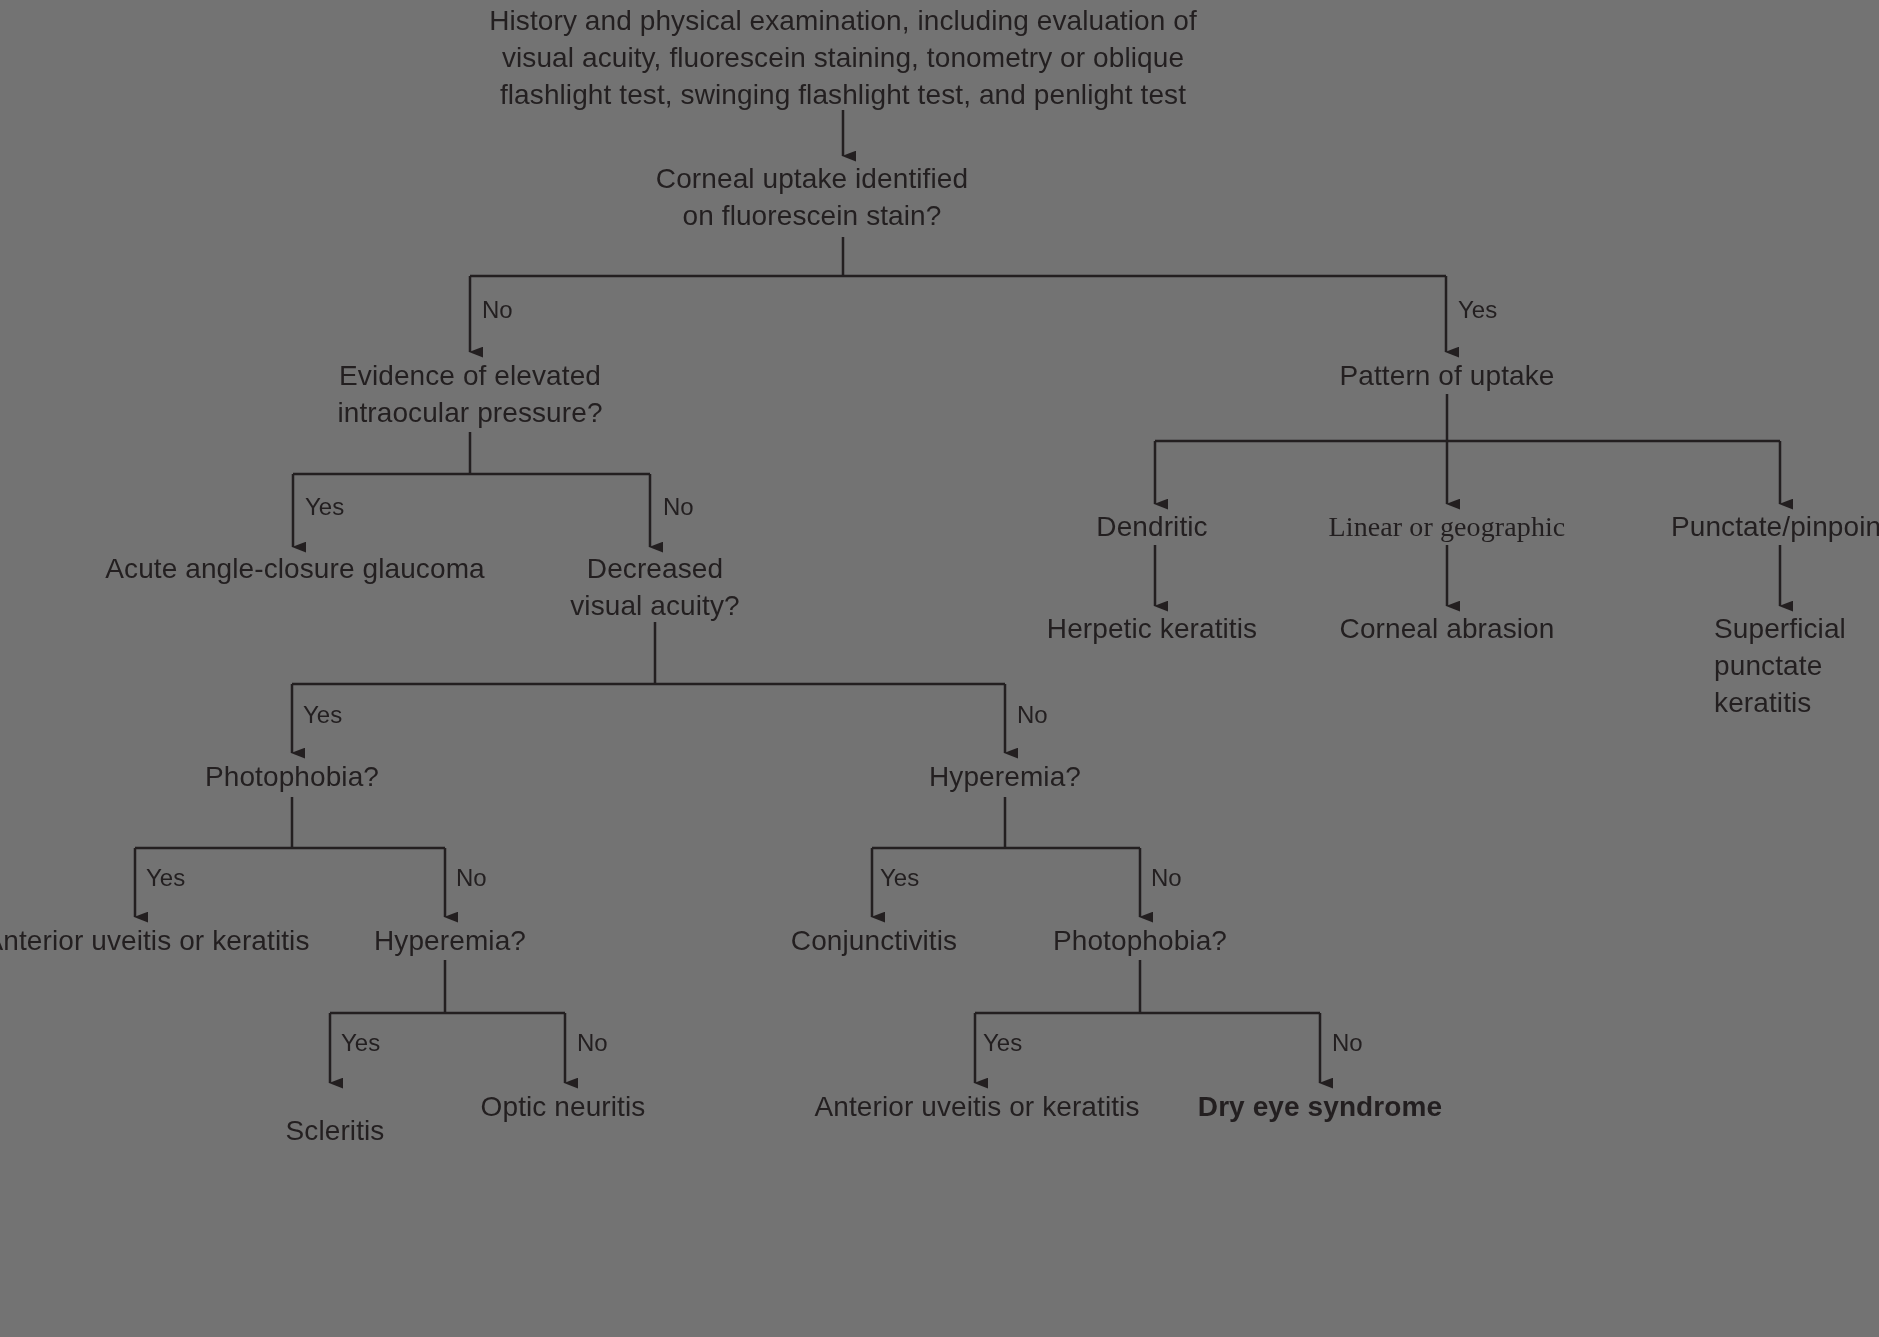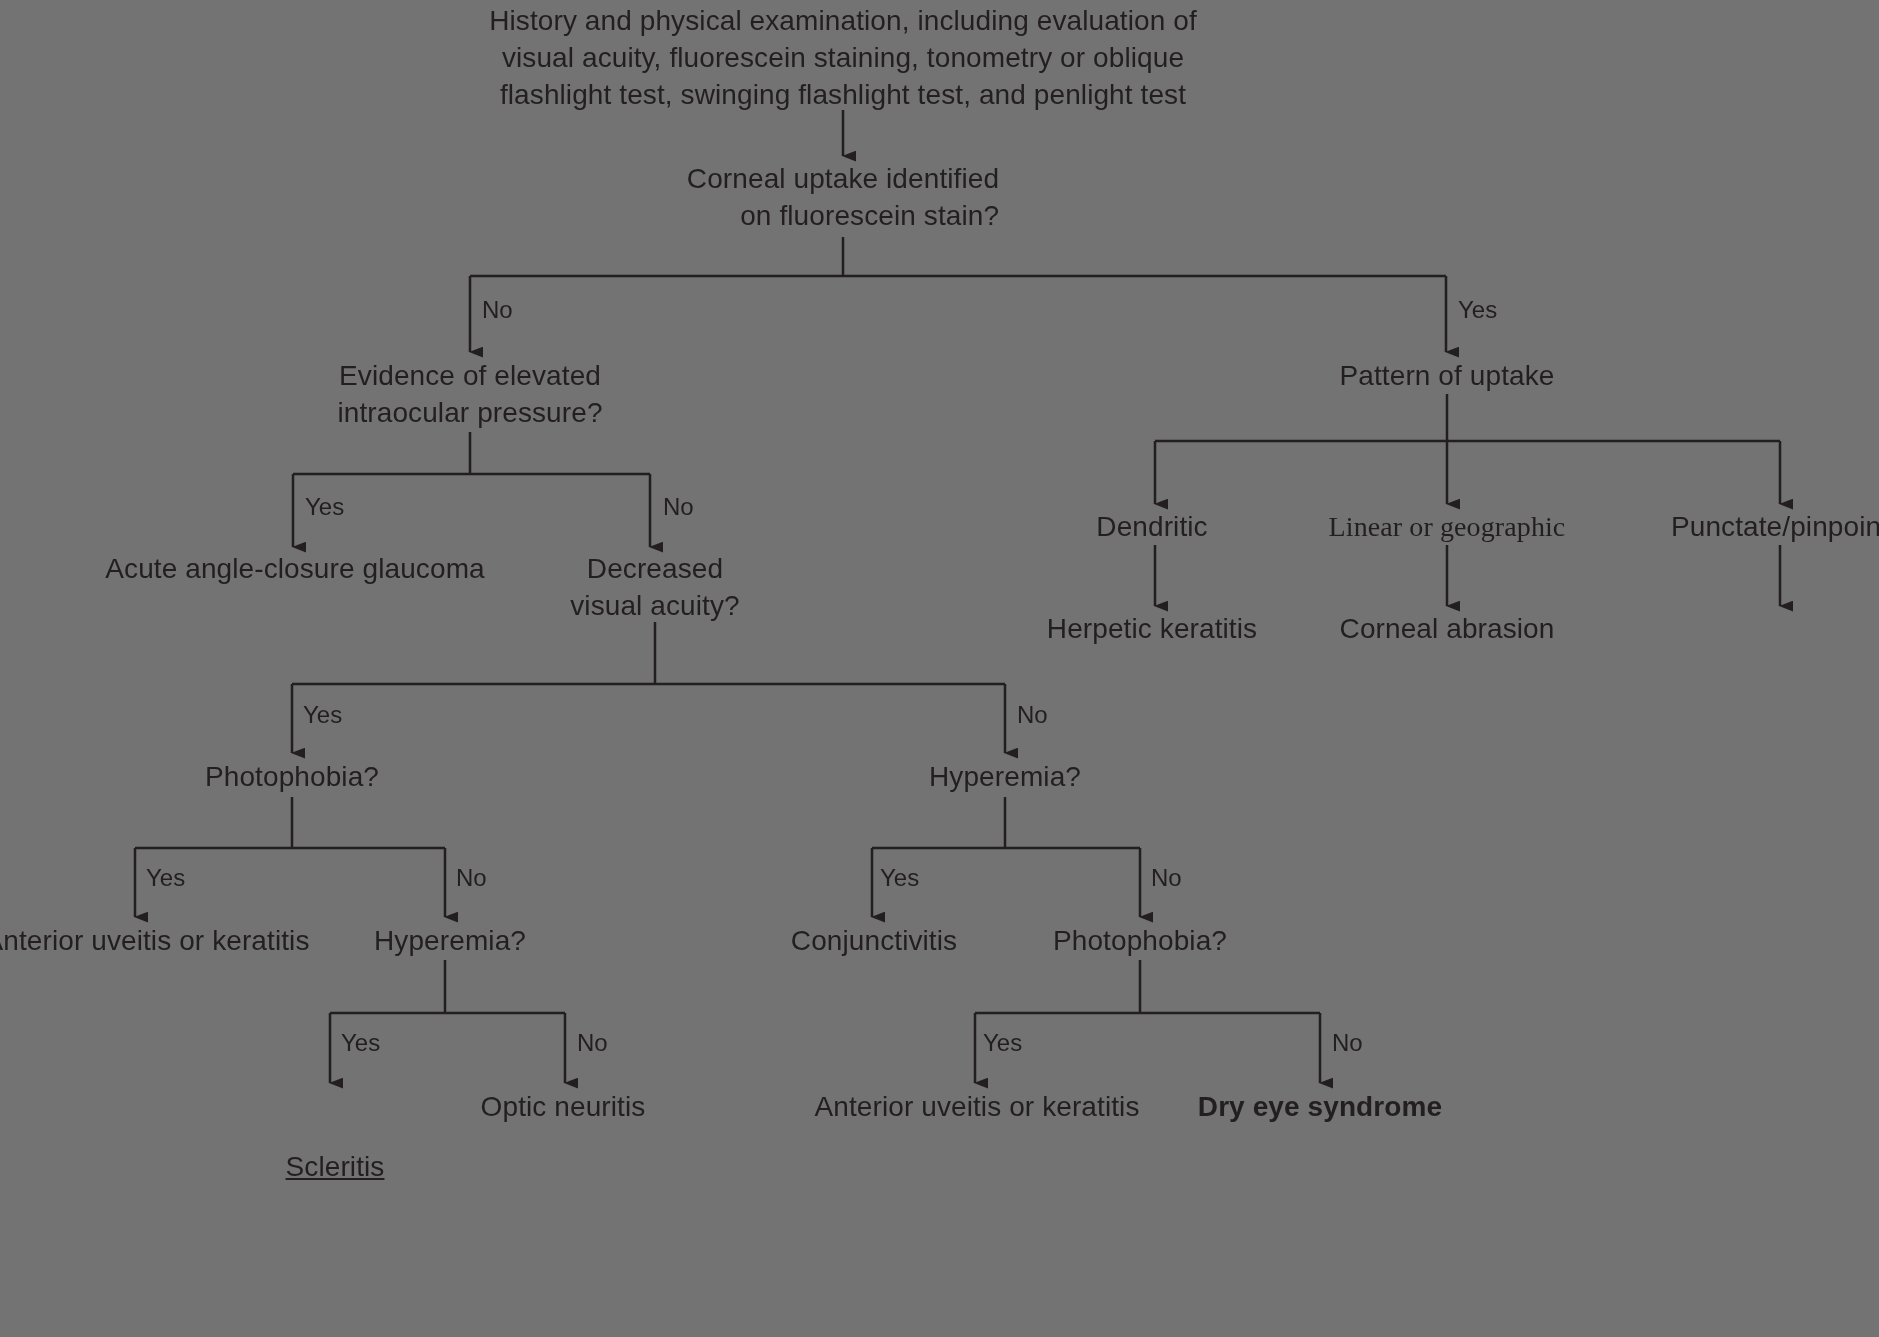--- a/index.html
+++ b/index.html
@@ -103,40 +103,43 @@
       <path d="M 975 1013 L 1320 1013"></path>
       <path d="M 975 1013 L 975 1083" marker-end="url(#arrow)"></path>
       <path d="M 1320 1013 L 1320 1083" marker-end="url(#arrow)"></path>
 
     </g>
   </svg>
 
   <div class="node" style="left:843px; top:2px;">History and physical examination, including evaluation of
 visual acuity, fluorescein staining, tonometry or oblique
 flashlight test, swinging flashlight test, and penlight test</div>
-  <div class="node" style="left:843px; top:160px;text-align:right;">Corneal uptake identified
+  <div class="node" style="left:812px; top:160px;">Corneal uptake identified
 on fluorescein stain?</div>
   <div class="node" style="left:470px; top:357px;">Evidence of elevated
 intraocular pressure?</div>
   <div class="node" style="left:1447px; top:357px;">Pattern of uptake</div>
   <div class="node" style="left:295px; top:550px;">Acute angle-closure glaucoma</div>
   <div class="node" style="left:655px; top:550px;">Decreased
 visual acuity?</div>
   <div class="node" style="left:1152px; top:508px;">Dendritic</div>
   <div class="node" style="left:1447px; top:508px;font-family:Liberation Serif, serif;">Linear or geographic</div>
   <div class="node" style="left:1780px; top:508px;">Punctate/pinpoint</div>
   <div class="node" style="left:1152px; top:610px;">Herpetic keratitis</div>
   <div class="node" style="left:1447px; top:610px;">Corneal abrasion</div>
+  <div class="node left-align" style="left:1780px; top:610px;">Superficial
+punctate
+keratitis</div>
   <div class="node" style="left:292px; top:758px;">Photophobia?</div>
   <div class="node" style="left:1005px; top:758px;">Hyperemia?</div>
   <div class="node" style="left:147px; top:922px;">Anterior uveitis or keratitis</div>
   <div class="node" style="left:450px; top:922px;">Hyperemia?</div>
   <div class="node" style="left:874px; top:922px;">Conjunctivitis</div>
   <div class="node" style="left:1140px; top:922px;">Photophobia?</div>
-  <div class="node" style="left:335px; top:1148px;text-decoration:underline;">Scleritis</div>
+  <div class="node" style="left:335px; top:1112px;">Scleritis</div>
   <div class="node" style="left:563px; top:1088px;">Optic neuritis</div>
   <div class="node" style="left:977px; top:1088px;">Anterior uveitis or keratitis</div>
   <div class="node" style="left:1320px; top:1088px;font-weight:bold;">Dry eye syndrome</div>
 
   <div class="edge-label" style="left:482px; top:295px;">No</div>
   <div class="edge-label" style="left:1458px; top:295px;">Yes</div>
   <div class="edge-label" style="left:305px; top:492px;">Yes</div>
   <div class="edge-label" style="left:663px; top:492px;">No</div>
   <div class="edge-label" style="left:303px; top:700px;">Yes</div>
   <div class="edge-label" style="left:1017px; top:700px;">No</div>

